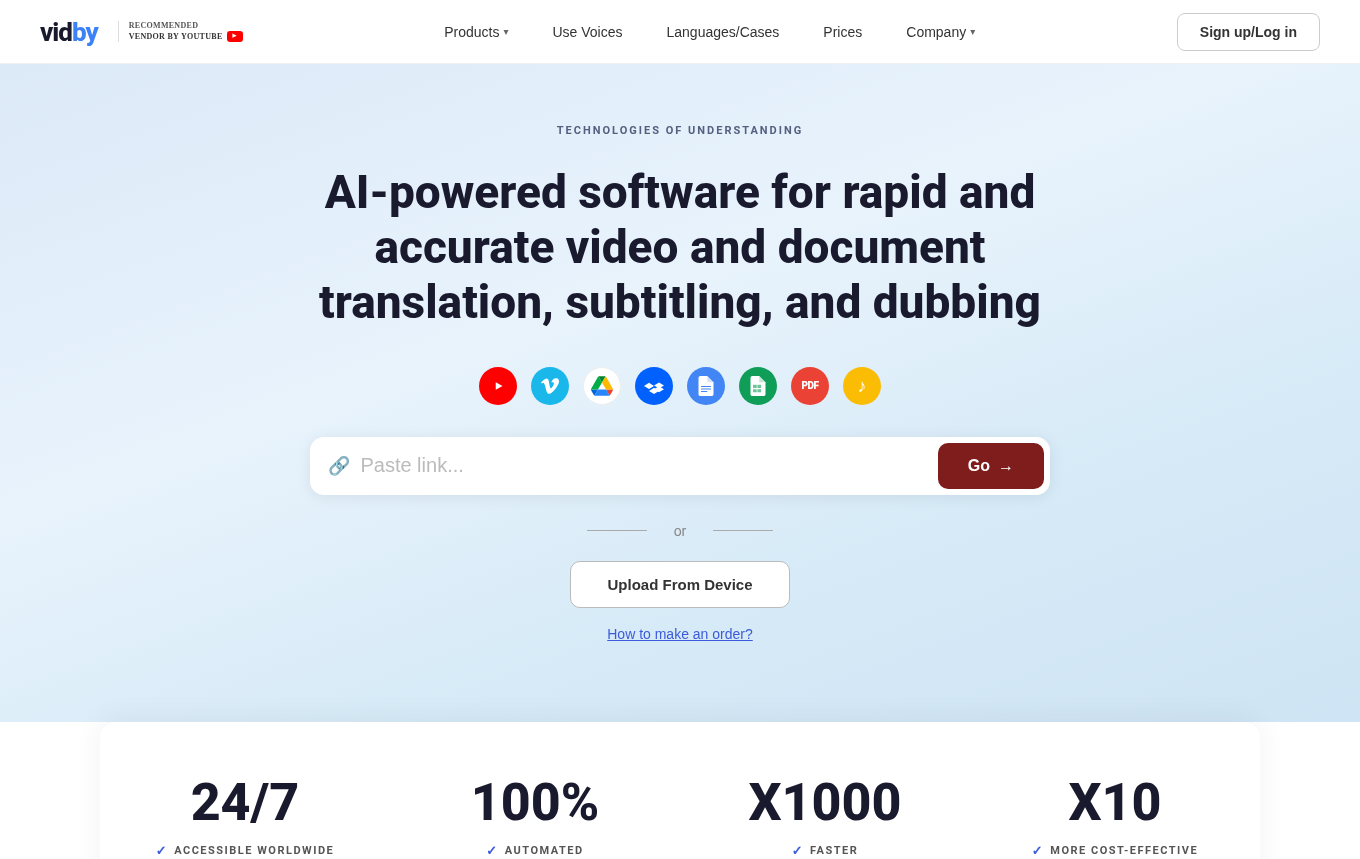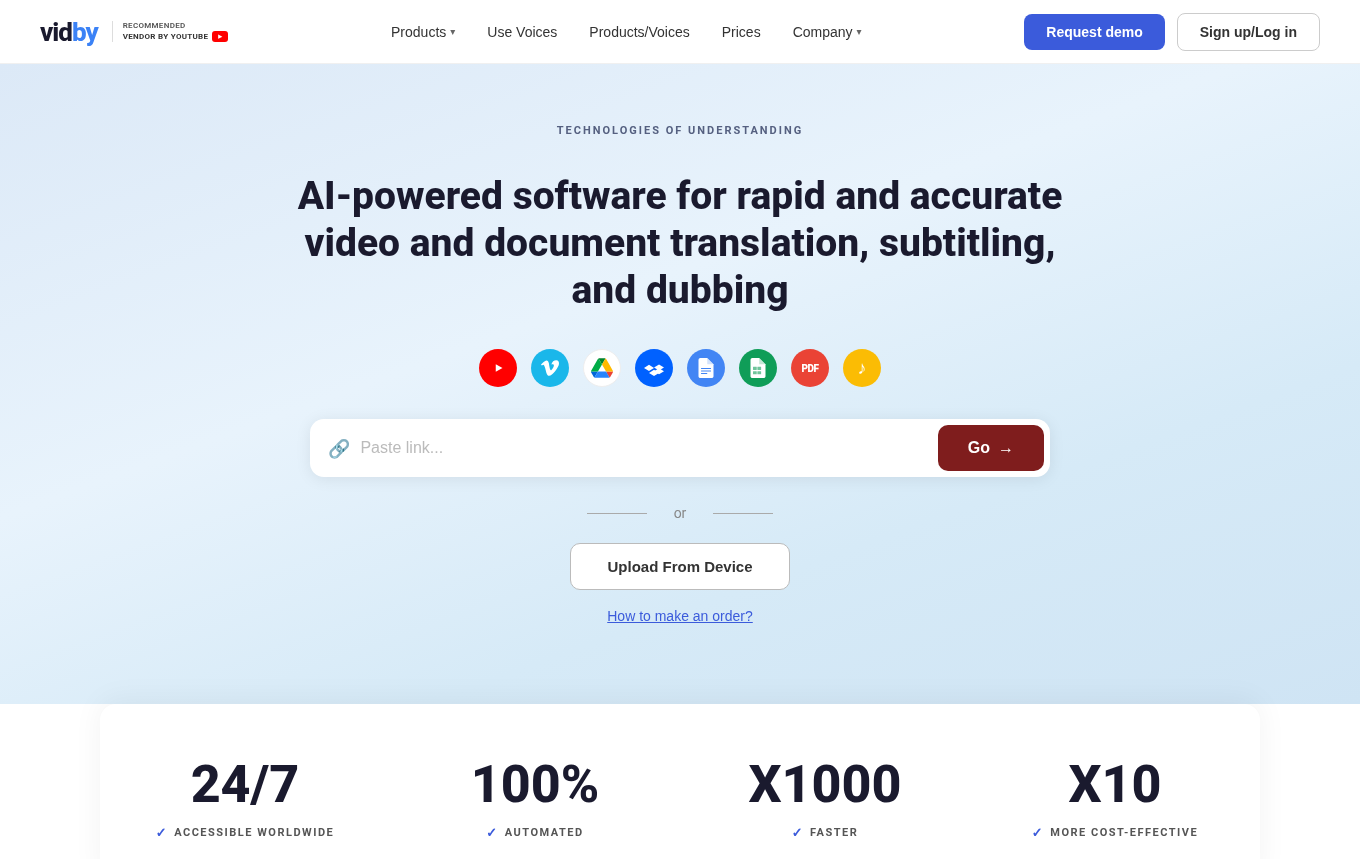--- a/index.html
+++ b/index.html
@@ -18,37 +18,37 @@
       z-index: 10;
     }
     .nav-left { display: flex; align-items: center; gap: 8px; }
     .logo { display: flex; align-items: center; gap: 8px; }
     .logo-text { font-size: 26px; font-weight: 800; color: #1a1a2e; letter-spacing: -1px; }
     .logo-text span { color: #3b82f6; }
     .logo-badge {
       display: flex; flex-direction: column;
       font-size: 8px; line-height: 1.2;
       color: #555; font-weight: 600; letter-spacing: 0.3px;
-      border-left: 1px solid #ddd; padding-left: 10px; margin-left: 6px;
+      border-left: 1px solid #ddd; padding-left: 10px; margin-left: 12px; font-family: Liberation Serif, serif;
     }
     .logo-badge .yt-badge {
       display: flex; align-items: center; gap: 4px;
       font-size: 8px; color: #333; font-weight: 700;
     }
     .yt-icon {
       background: #ff0000; border-radius: 3px;
       width: 16px; height: 11px;
       display: inline-flex; align-items: center; justify-content: center;
     }
     .yt-icon::after {
       content: '▶';
       font-size: 5px; color: #fff;
     }
 
-    .nav-center { display: flex; align-items: center; gap: 4px; }
+    .nav-center { display: flex; align-items: center; gap: 16px; }
     .nav-link {
       padding: 8px 14px;
       font-size: 14px; color: #333; cursor: pointer;
       border: none; background: none;
       display: flex; align-items: center; gap: 4px;
       font-weight: 500;
       border-radius: 6px;
     }
     .chevron { font-size: 10px; color: #666; }
 
@@ -71,24 +71,24 @@
       background: linear-gradient(160deg, #dce9f7 0%, #e8f3fc 40%, #d6eaf7 70%, #cfe4f4 100%);
       padding: 60px 20px 80px;
       text-align: center;
       min-height: 640px;
       display: flex;
       flex-direction: column;
       align-items: center;
     }
     .hero-tagline {
       font-size: 11px; font-weight: 700; letter-spacing: 2px;
-      color: #556080; margin-bottom: 36px; text-transform: uppercase;
+      color: #556080; margin-bottom: 28px; text-transform: uppercase;
     }
     .hero-title {
-      font-size: 39px; font-weight: 800;
+      font-size: 46px; font-weight: 800;
       color: #1a1a2e; line-height: 1.2;
       max-width: 800px; margin-bottom: 36px;
     }
 
     
     .icons-row {
       display: flex; align-items: center; gap: 14px;
       margin-bottom: 32px;
     }
     .service-icon {
@@ -115,21 +115,21 @@
       width: 740px; max-width: 95vw;
       box-shadow: 0 2px 16px rgba(0,0,0,0.08);
       padding: 6px 6px 6px 18px;
       margin-bottom: 28px;
     }
     .search-icon-wrap {
       color: #bbb; font-size: 18px; margin-right: 10px;
     }
     .search-input {
       flex: 1; border: none; outline: none;
-      font-size: 16px; color: #444;
+      font-size: 20px; color: #444;
       background: transparent;
     }
     .search-input::placeholder { color: #bbb; }
     .btn-go {
       background: #7f1d1d; color: #fff;
       border: none; border-radius: 10px;
       padding: 14px 30px; font-size: 16px; font-weight: 600;
       cursor: pointer; display: flex; align-items: center; gap: 8px;
     }
 
@@ -205,33 +205,32 @@
 
   <div class="nav-center">
     <button class="nav-link">
       <span>Products</span>
       <span class="chevron">▾</span>
     </button>
     <button class="nav-link">
       <span>Use Voices</span>
     </button>
     <button class="nav-link">
-      <span>Products/Voices</span>
+      <span>Languages/Cases</span>
     </button>
     <button class="nav-link">
       <span>Prices</span>
     </button>
     <button class="nav-link">
       <span>Company</span>
       <span class="chevron">▾</span>
     </button>
   </div>
 
   <div class="nav-right">
-    <button class="btn-demo">Request demo</button>
     <button class="btn-signup">Sign up/Log in</button>
   </div>
 </nav>
 
 <section class="hero">
   <p class="hero-tagline">TECHNOLOGIES OF UNDERSTANDING</p>
   <h1 class="hero-title">AI-powered software for rapid and accurate video and document translation, subtitling, and dubbing</h1>
 
   <div class="icons-row">
 

